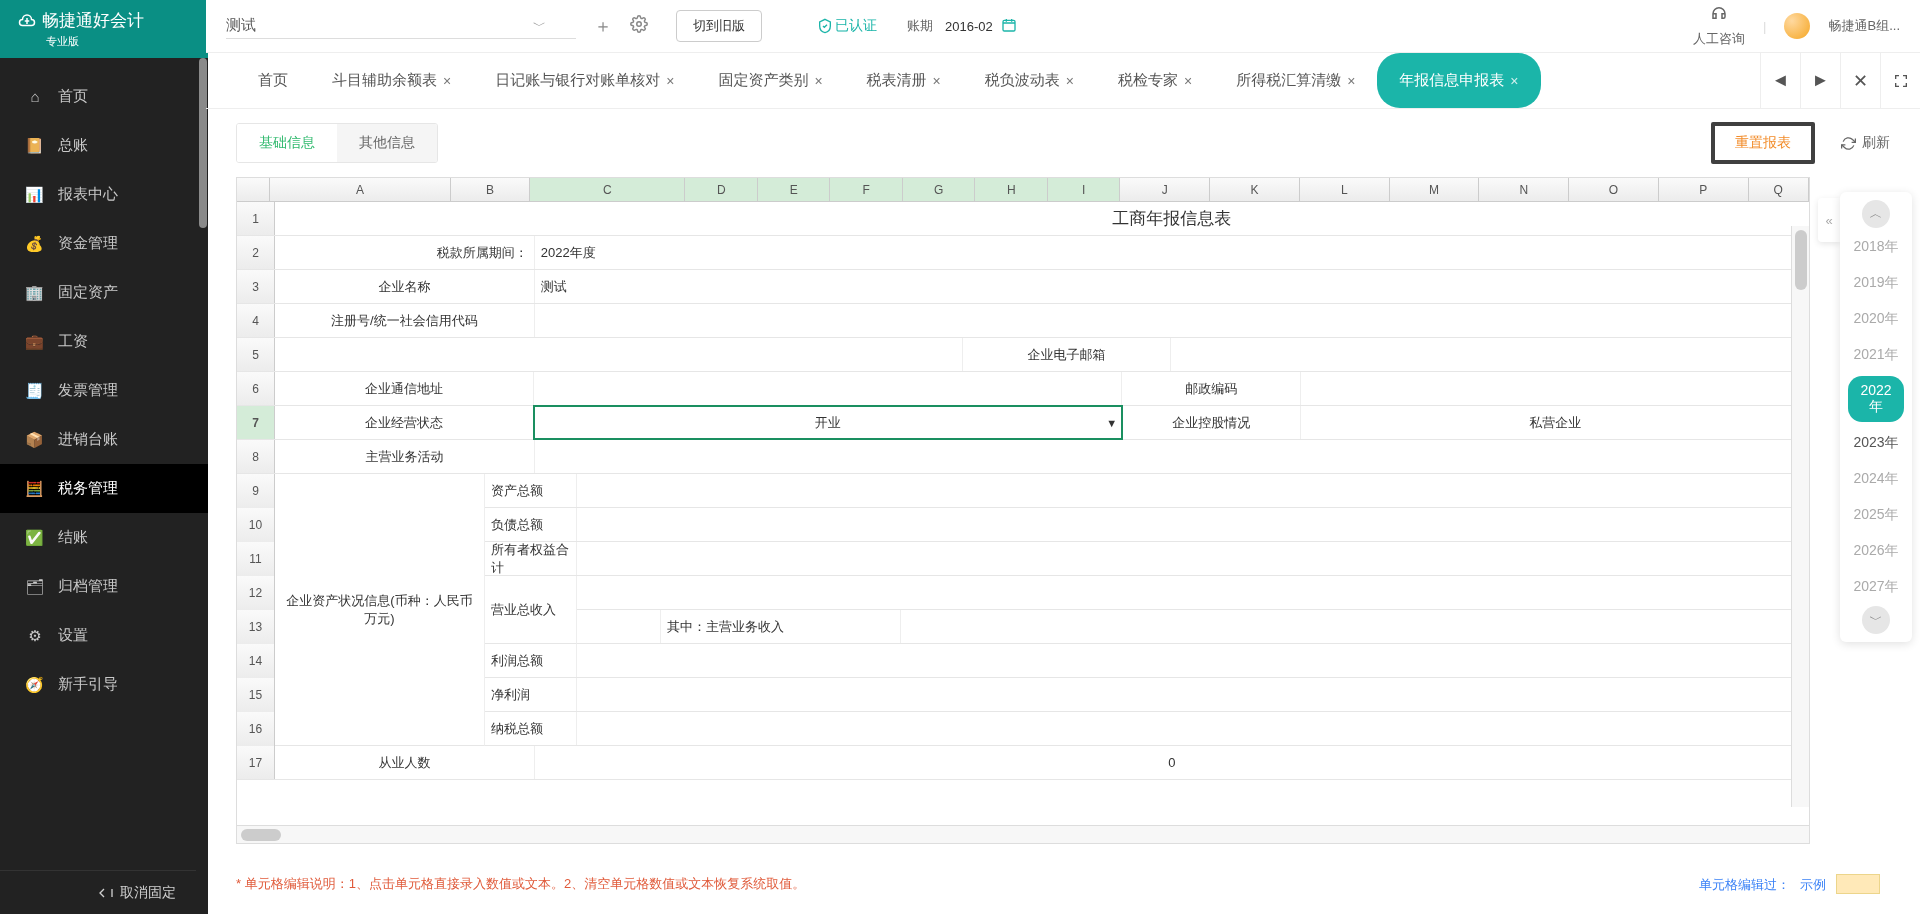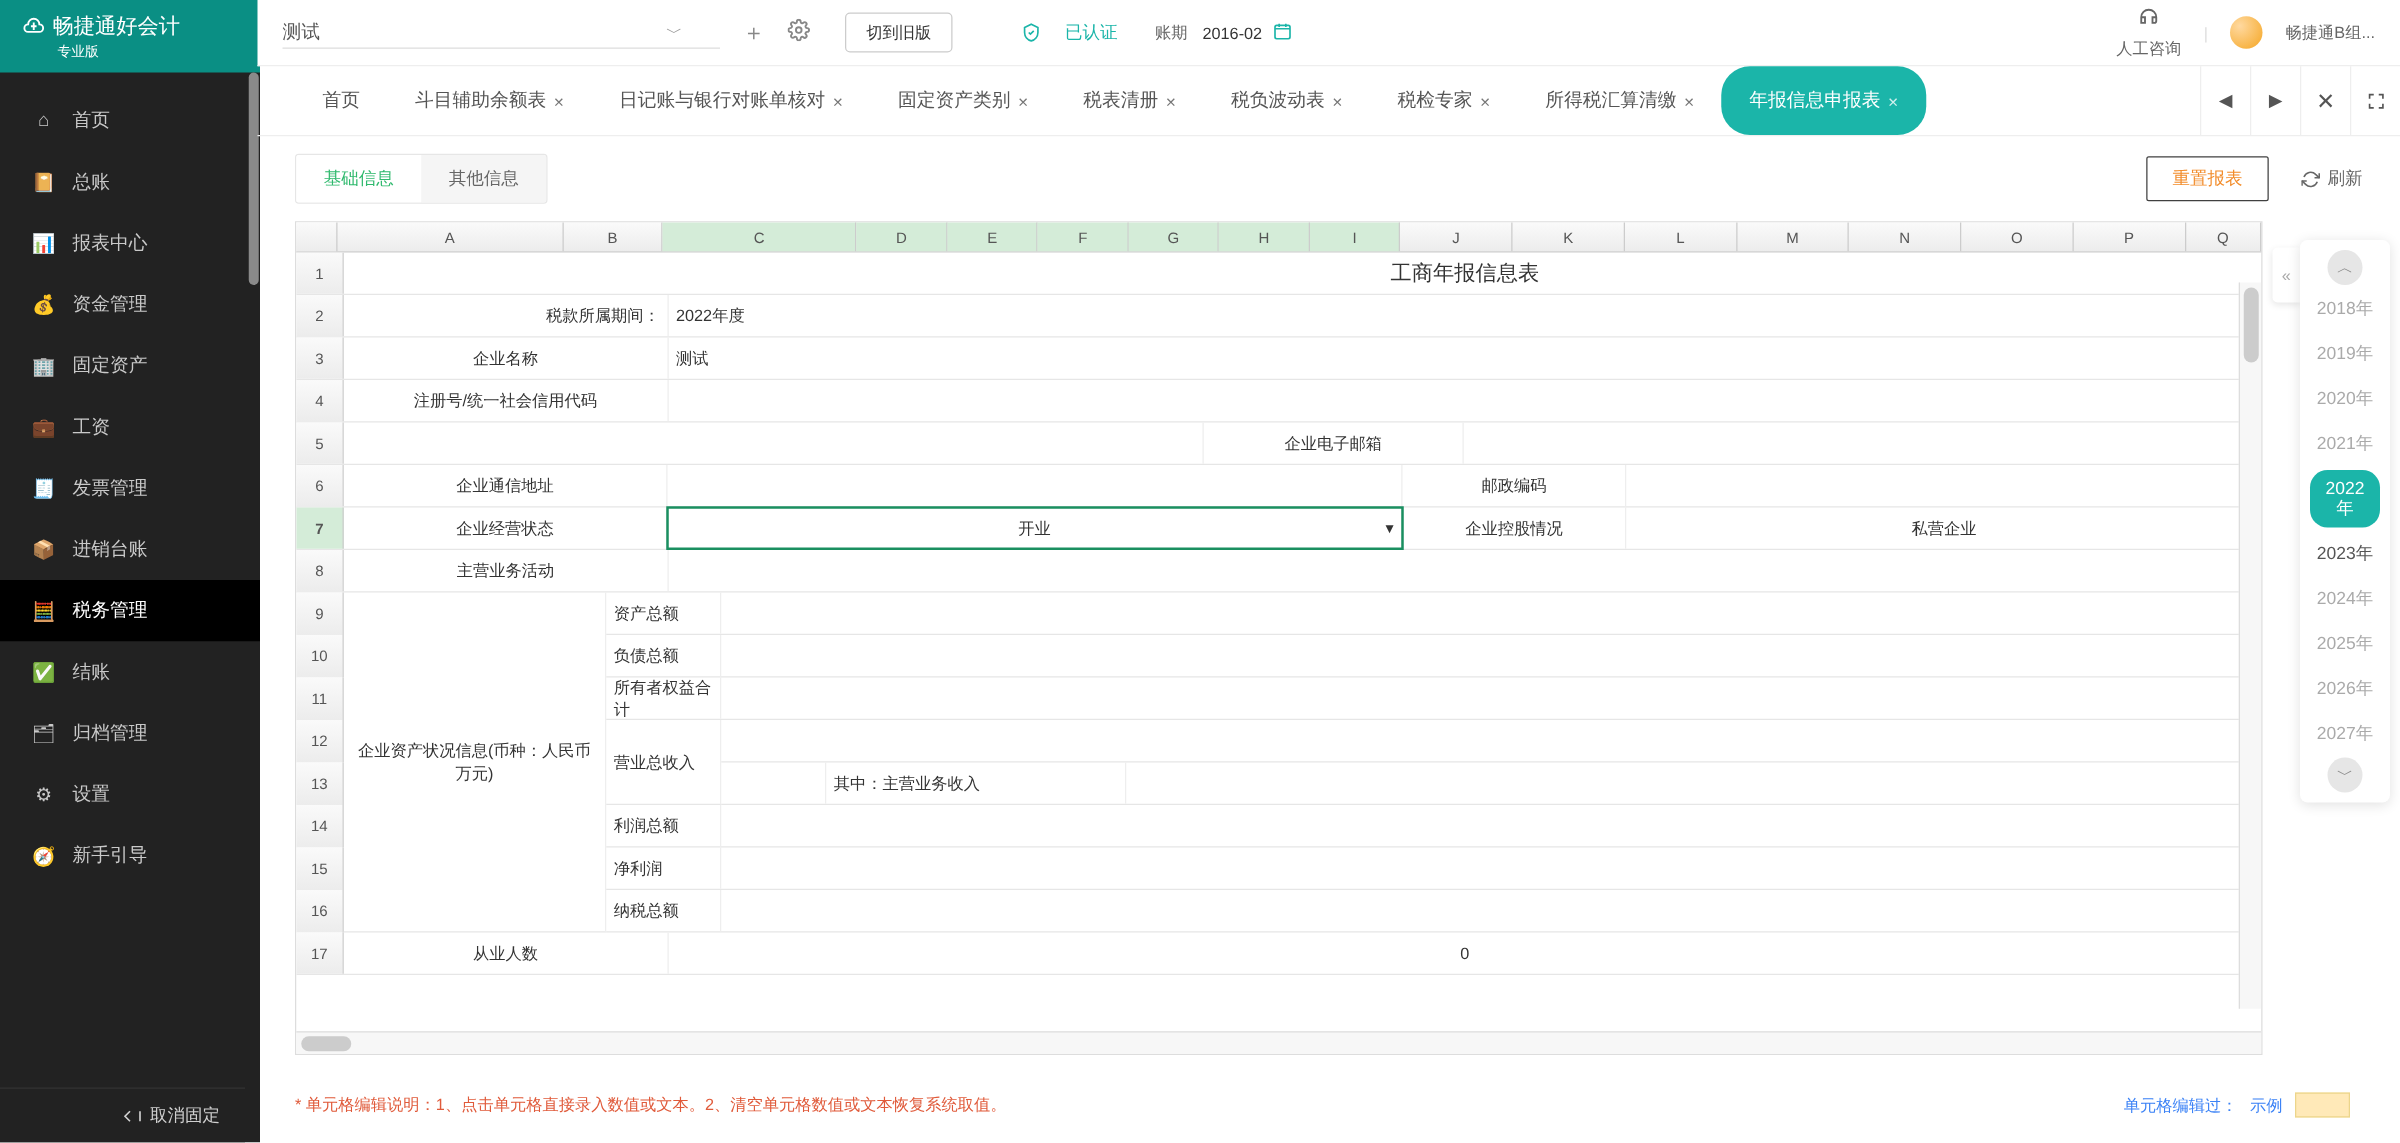--- a/index.html
+++ b/index.html
@@ -5,21 +5,21 @@
   * { box-sizing: border-box; margin: 0; padding: 0; }
   body { font-family: "Microsoft YaHei", -apple-system, sans-serif; font-size: 13px; color: #333; background: #fff; overflow: hidden; width: 1920px; height: 914px; position: relative; }
   
   
   .top-header { height: 53px; display: flex; align-items: center; padding: 0 20px; border-bottom: 1px solid #eee; position: absolute; top: 0; left: 206px; right: 0; background: #fff; }
   .account-selector { position: relative; width: 350px; display: flex; align-items: center; border-bottom: 1px solid #ddd; padding: 4px 0; }
   .account-selector input { border: none; outline: none; font-size: 15px; width: 100%; color: #555; }
   .chev-down { position: absolute; right: 30px; color: #999; }
   .hdr-icon { margin-left: 18px; color: #888; font-size: 18px; cursor: pointer; }
   .old-btn { margin-left: 28px; border: 1px solid #ccc; padding: 6px 16px; border-radius: 4px; font-size: 13px; cursor: pointer; }
-  .verified { margin-left: 55px; color: #1bb5a9; font-size: 14px; display: flex; align-items: center; gap: 19px; }
+  .verified { margin-left: 55px; color: #1bb5a9; font-size: 14px; display: flex; align-items: center; gap: 2px; }
   .period-label { margin-left: 30px; color: #666; }
   .period-val { margin-left: 12px; color: #333; }
   .cal-icon { margin-left: 8px; color: #1bb5a9; }
   .hdr-right { margin-left: auto; display: flex; align-items: center; gap: 18px; }
   .headset { display: flex; align-items: center; gap: 8px; color: #666; flex-direction: column; }
   .avatar { width: 26px; height: 26px; border-radius: 50%; background: radial-gradient(circle at 30% 30%, #ffd9a0, #f5a623); }
   .user-name { color: #666; max-width: 90px; overflow: hidden; white-space: nowrap; text-overflow: ellipsis; }
 
   
   .sidebar { position: absolute; top: 0; left: 0; width: 208px; height: 914px; background: #222; color: #d0d0d0; }
@@ -41,21 +41,21 @@
   .tab-close { font-size: 14px; margin-left: 2px; color: inherit; opacity: .8; }
   .tabs-ctrl { margin-left: auto; display: flex; align-items: center; }
   .tabs-ctrl .ctrl { width: 40px; height: 100%; display: flex; align-items: center; justify-content: center; cursor: pointer; color: #555; font-size: 18px; border-left: 1px solid #eee; }
   
   
   .sub-toolbar { position: absolute; top: 109px; left: 206px; right: 0; height: 68px; display: flex; align-items: center; padding: 0 30px; }
   .sub-tabs { display: flex; border: 1px solid #e6e6e6; border-radius: 3px; overflow: hidden; }
   .sub-tab { padding: 10px 22px; font-size: 14px; cursor: pointer; background: #f5f5f5; color: #666; }
   .sub-tab.active { background: #fff; color: #2fb96d; }
   .sub-right { margin-left: auto; display: flex; align-items: center; gap: 26px; }
-  .reset-btn { border: 1px solid #404040; color: #f28c2a; padding: 8px 20px; border-radius: 2px; cursor: pointer; font-size: 14px; }
+  .reset-btn { border: 4px solid #404040; color: #f28c2a; padding: 8px 20px; border-radius: 2px; cursor: pointer; font-size: 14px; }
   .refresh { display: flex; align-items: center; gap: 6px; color: #666; cursor: pointer; font-size: 14px; }
 
   
   .sheet-wrap { position: absolute; top: 177px; left: 236px; right: 110px; bottom: 70px; border: 1px solid #ddd; background: #fff; display: flex; flex-direction: column; }
   .col-head { display: flex; height: 24px; background: linear-gradient(#fafafa,#ececec); border-bottom: 1px solid #ccc; font-size: 12px; color: #555; flex-shrink: 0; }
   .corner { width: 38px; border-right: 1px solid #ccc; background: linear-gradient(#fafafa,#ececec); }
   .ch { border-right: 1px solid #ccc; display: flex; align-items: center; justify-content: center; }
   .ch.sel { background: #d4ecd8; }
   .sheet-body { flex: 1; overflow: hidden; position: relative; }
   .row { display: flex; height: 34px; border-bottom: 1px solid #e6e6e6; }

